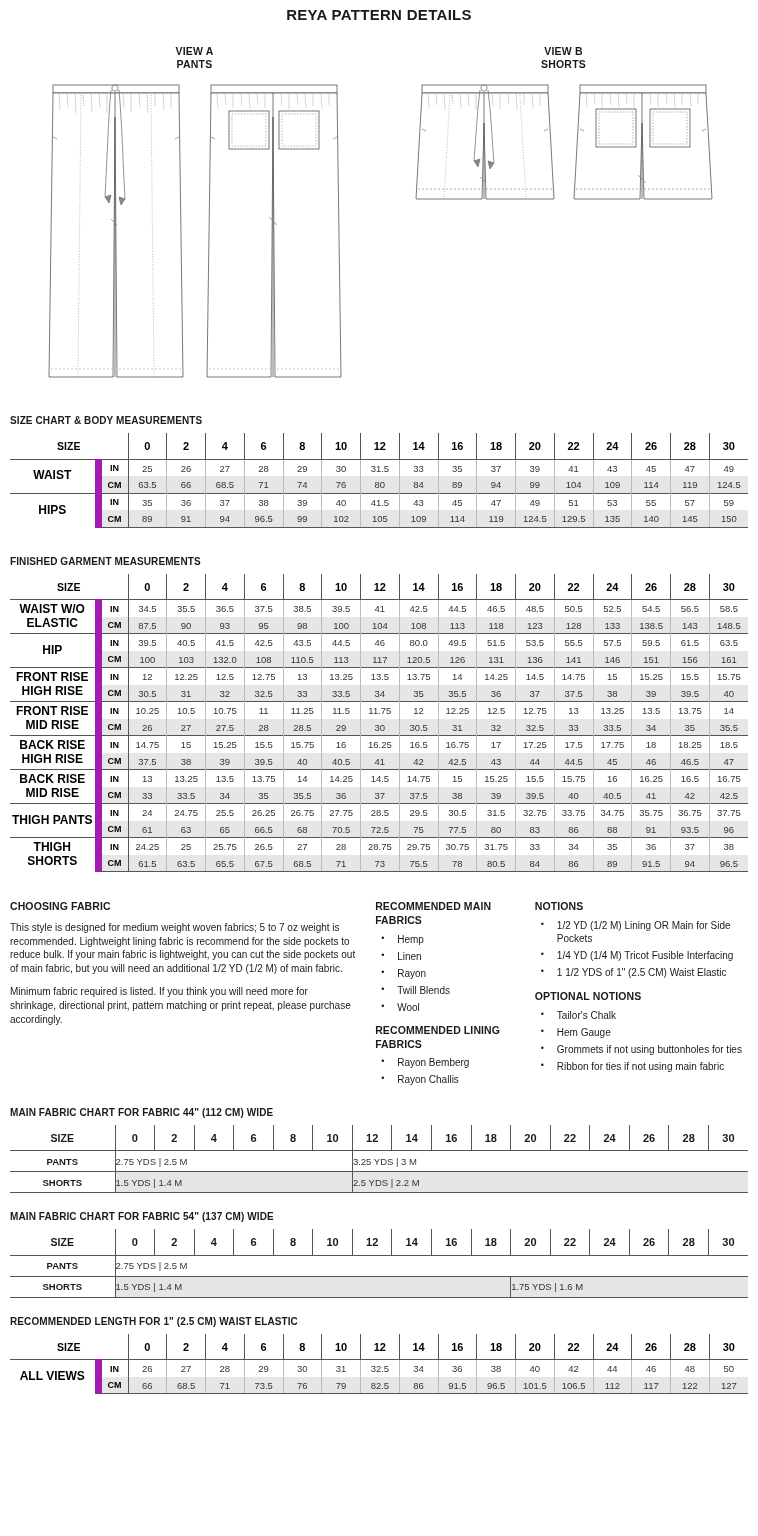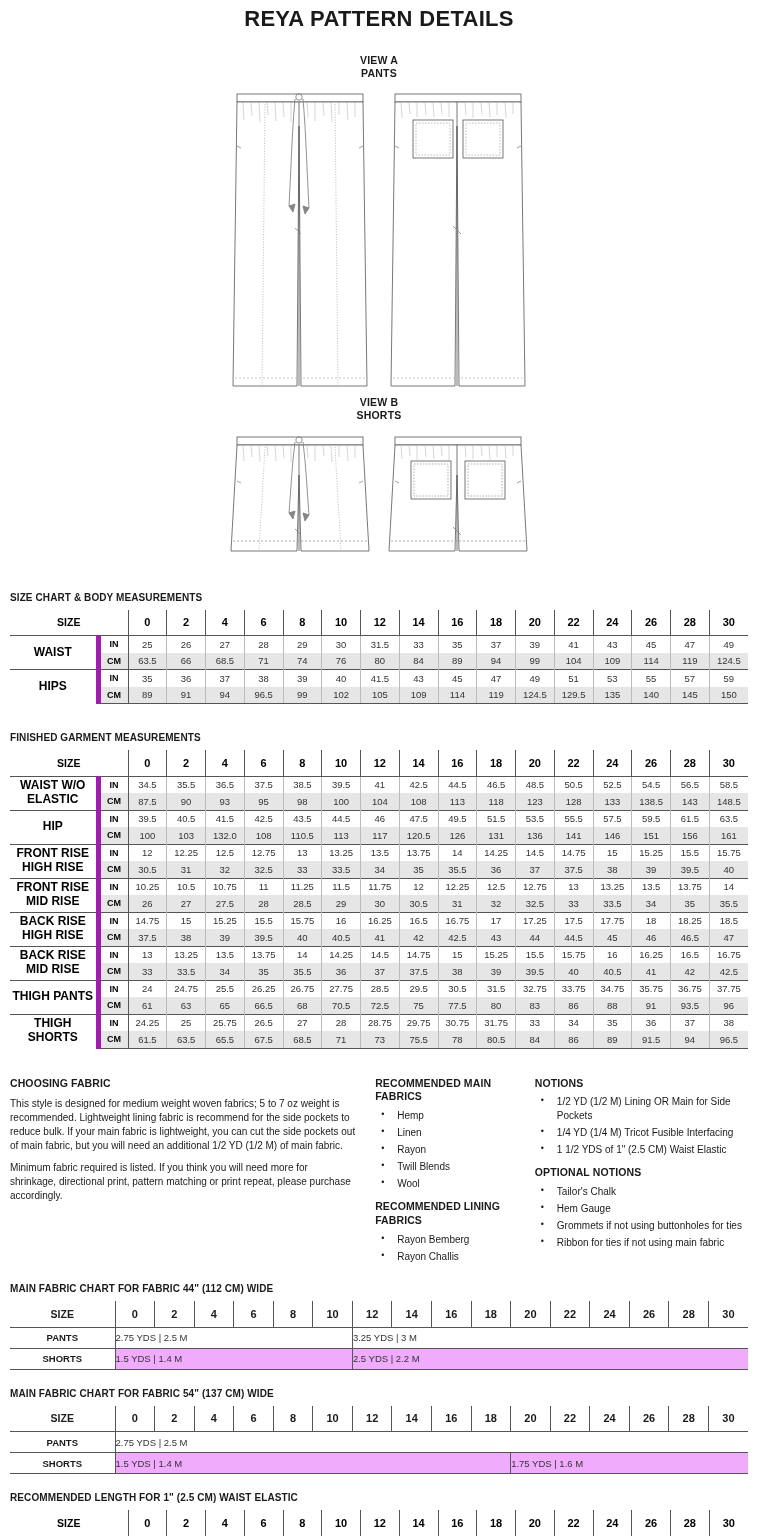--- a/index.html
+++ b/index.html
@@ -8,29 +8,29 @@
     background: #ffffff;
     font-family: "Liberation Sans", sans-serif;
     color: #1a1a1a;
     -webkit-font-smoothing: antialiased;
   }
   .page { width: 758px; padding: 0 10px 6px 10px; position: relative; }
 
   
   .doc-title {
     text-align: center;
-    font-size: 22px;
+    font-size: 15px;
     font-weight: bold;
     letter-spacing: 0.3px;
     padding-top: 6px;
     padding-bottom: 4px;
   }
 
   
-  .views-row { display: flex; width: 100%; padding-top: 18px; flex-direction: column; }
+  .views-row { display: flex; width: 100%; padding-top: 18px; }
   .view-block { flex: 1 1 0; display: flex; flex-direction: column; align-items: center; }
   .view-caption {
     font-size: 10.5px; font-weight: bold; line-height: 1.25;
     text-align: center; letter-spacing: 0.2px; margin-bottom: 6px;
   }
   .view-figs { display: flex; justify-content: center; gap: 8px; }
   .fig { display: block; }
 
   
   .section-head {
@@ -67,21 +67,21 @@
     text-align: center; vertical-align: middle; height: 26px;
     border-left: 1px solid #555;
   }
   .row-label {
     font-weight: bold; font-size: 12px; color: #000;
     text-align: center; vertical-align: middle; line-height: 1.15;
   }
   .unit {
     font-weight: bold; font-size: 9px; color: #000;
     vertical-align: middle;
-    border-left: 5px solid #a21caf;
+    border-left: 7px solid #a21caf;
     border-right: 1px solid #555;
   }
   .datacell { border-left: 1px solid #bbb; }
   .datacell.firstdata { border-left: none; }
   .cm-row .cell, .cm-row .unit { background: #e6e6e6; }
   .grp-top td { border-top: 1.6px solid #555; }
   .hdrline td { border-bottom: 1.6px solid #555; }
   .tbl-bottom td { border-bottom: 1.6px solid #555; }
 
   
@@ -123,21 +123,21 @@
   .y-label {
     font-weight: bold; font-size: 9.5px; text-align: center;
     vertical-align: middle; height: 21px;
   }
   .y-val {
     font-size: 9.5px; text-align: left; vertical-align: middle;
     height: 21px; padding-left: 4px; color: #333;
     border-left: 1.4px solid #555;
     margin-left: 27px;
   }
-  .y-val.shade { background: #f0abfc; }
+  .y-val.shade { background: #e5e5e5; }
   .y-hdrline td { border-bottom: 1.6px solid #555; }
   .y-rowline td { border-bottom: 1.2px solid #555; }
   .y-bottom td { border-bottom: 1.6px solid #555; }
 </style>
 </head>
 <body>
 
 <div class="page">
 
   <div class="doc-title">REYA PATTERN DETAILS</div>
@@ -420,21 +420,21 @@
         <tr class="grp-top">
           <td class="row-label cell" rowspan="2">HIP</td>
           <td class="unit cell">IN</td>
           <td class="cell datacell firstdata">39.5</td>
           <td class="cell datacell">40.5</td>
           <td class="cell datacell">41.5</td>
           <td class="cell datacell">42.5</td>
           <td class="cell datacell">43.5</td>
           <td class="cell datacell">44.5</td>
           <td class="cell datacell">46</td>
-          <td class="cell datacell">47.5</td>
+          <td class="cell datacell">80.0</td>
           <td class="cell datacell">49.5</td>
           <td class="cell datacell">51.5</td>
           <td class="cell datacell">53.5</td>
           <td class="cell datacell">55.5</td>
           <td class="cell datacell">57.5</td>
           <td class="cell datacell">59.5</td>
           <td class="cell datacell">61.5</td>
           <td class="cell datacell">63.5</td>
         </tr>
         <tr class="cm-row">

